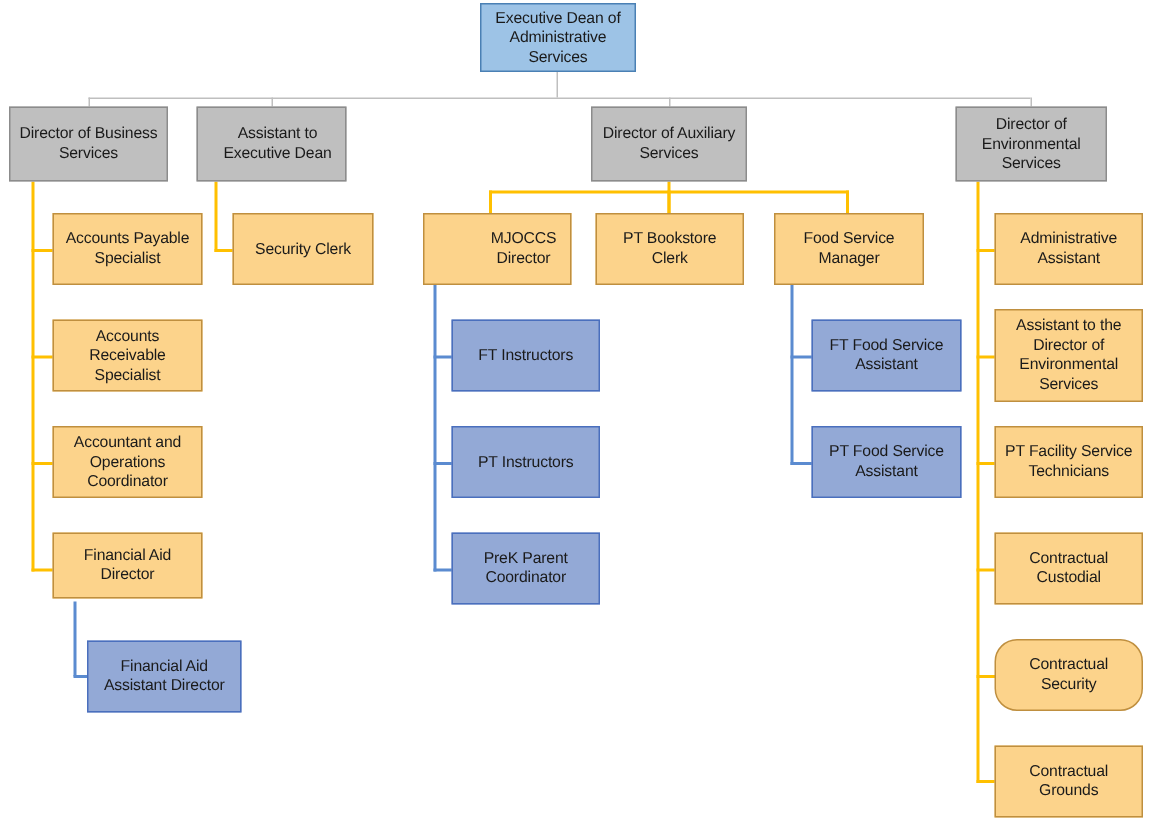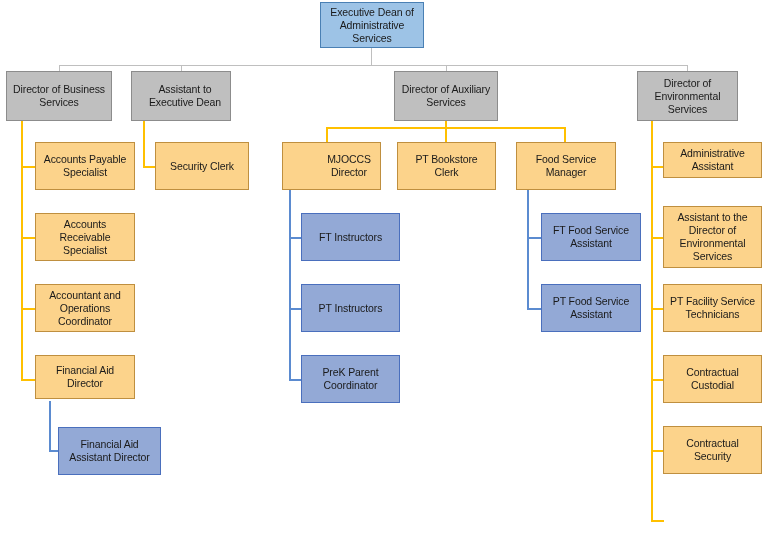--- a/index.html
+++ b/index.html
@@ -152,29 +152,32 @@
     <span>PreK Parent Coordinator</span>
   </div>
 
   <div class="node n-blue" style="left:541px;top:213px;width:100px;height:48px;">
     <span>FT Food Service Assistant</span>
   </div>
   <div class="node n-blue" style="left:541px;top:284px;width:100px;height:48px;">
     <span>PT Food Service Assistant</span>
   </div>
 
-  <div class="node n-yellow" style="left:663px;top:142px;width:99px;height:36px;">
+  <div class="node n-yellow" style="left:663px;top:142px;width:99px;height:48px;">
     <span>Administrative Assistant</span>
   </div>
   <div class="node n-yellow" style="left:663px;top:206px;width:99px;height:62px;">
     <span>Assistant to the Director of Environmental Services</span>
   </div>
   <div class="node n-yellow" style="left:663px;top:284px;width:99px;height:48px;">
     <span>PT Facility Service Technicians</span>
   </div>
   <div class="node n-yellow" style="left:663px;top:355px;width:99px;height:48px;">
     <span>Contractual Custodial</span>
   </div>
-  <div class="node n-yellow" style="left:663px;top:426px;width:99px;height:48px;">
+  <div class="node n-yellow" style="left:663px;top:426px;width:99px;height:48px;border-radius:15px;">
     <span>Contractual Security</span>
+  </div>
+  <div class="node n-yellow" style="left:663px;top:497px;width:99px;height:48px;">
+    <span>Contractual Grounds</span>
   </div>
 
 </div>
 
 </body></html>

